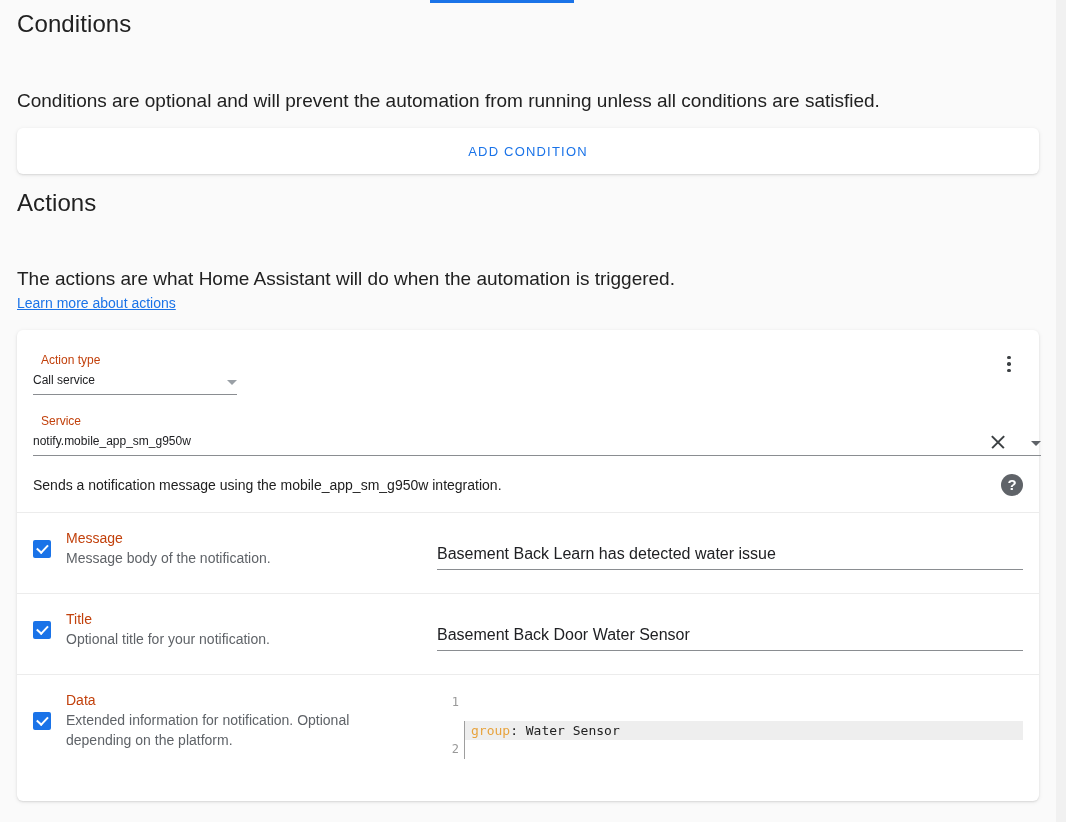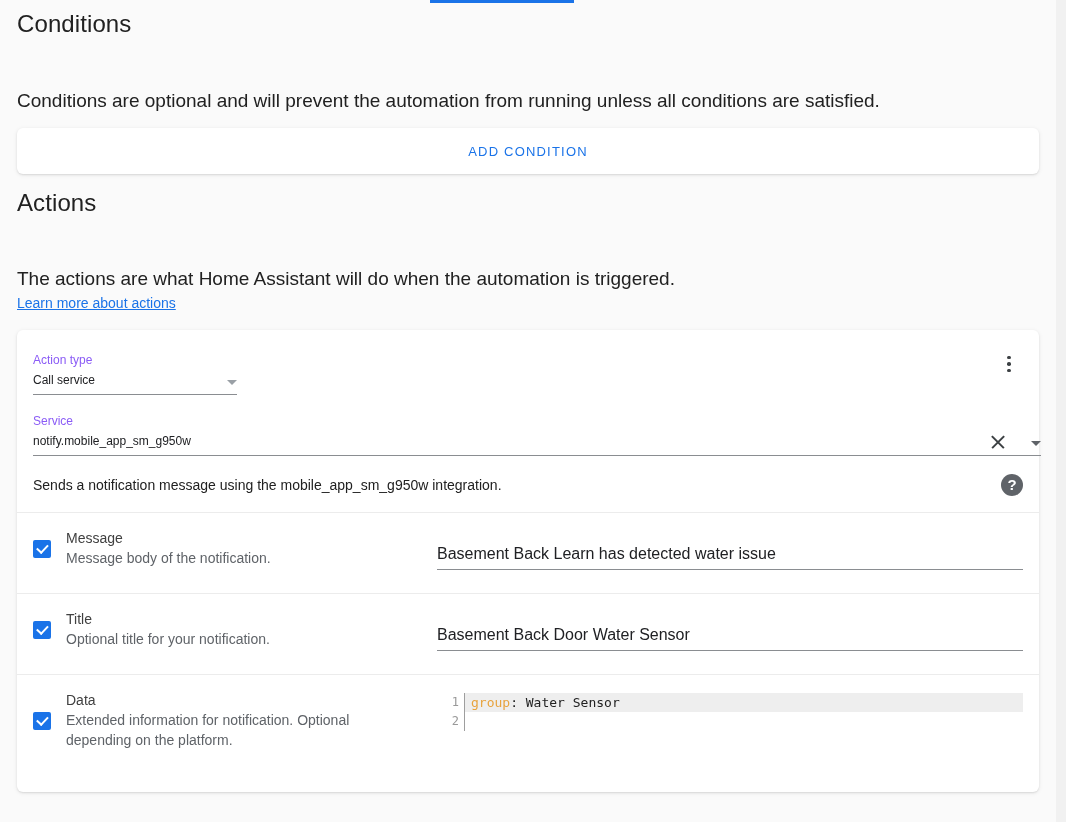--- a/index.html
+++ b/index.html
@@ -131,23 +131,24 @@
     height: 3.5px;
     border-radius: 50%;
     background: #3c4043;
   }
 
   
   .field { position: relative; }
   .field-label {
     display: block;
     font-size: 12px;
-    color: #8b5cf6;
+    color: #c2410c;
     line-height: 16px;
     margin-bottom: 1px;
+    margin-left: 8px;
   }
   .field-line {
     position: relative;
     border-bottom: 1px solid #8a8d91;
     display: flex;
     align-items: flex-end;
   }
   .field-value {
     font-size: 12px;
     line-height: 22px;
@@ -245,21 +246,21 @@
     position: absolute;
     left: 5.5px; top: 2.4px;
     width: 4.5px; height: 9px;
     border: solid #ffffff;
     border-width: 0 2px 2px 0;
     transform: rotate(43deg);
   }
   .row-texts { flex: 1 1 auto; }
   .row-title {
     font-size: 14px;
-    color: #404040;
+    color: #c2410c;
     line-height: 19px;
   }
   .row-desc {
     font-size: 14px;
     color: #5f6368;
     line-height: 20px;
   }
   .row-right {
     flex: 1 1 auto;
     display: flex;
@@ -287,21 +288,21 @@
     font-family: "DejaVu Sans Mono", "Liberation Mono", monospace;
     font-size: 13px;
     line-height: 19px;
     cursor: text;
     background: #ffffff;
   }
   .code-line {
     display: flex;
     align-items: stretch;
   }
-  .code-line.active .code-text { background: #eeeeee; }
+  .code-line.active .code-text { background: #eeeeee; margin-top: 28px; }
   .gutter {
     flex: 0 0 22px;
     text-align: right;
     color: #999999;
     padding-right: 5px;
     user-select: none;
     font-size: 12px;
     line-height: 19px;
   }
   .code-text {

